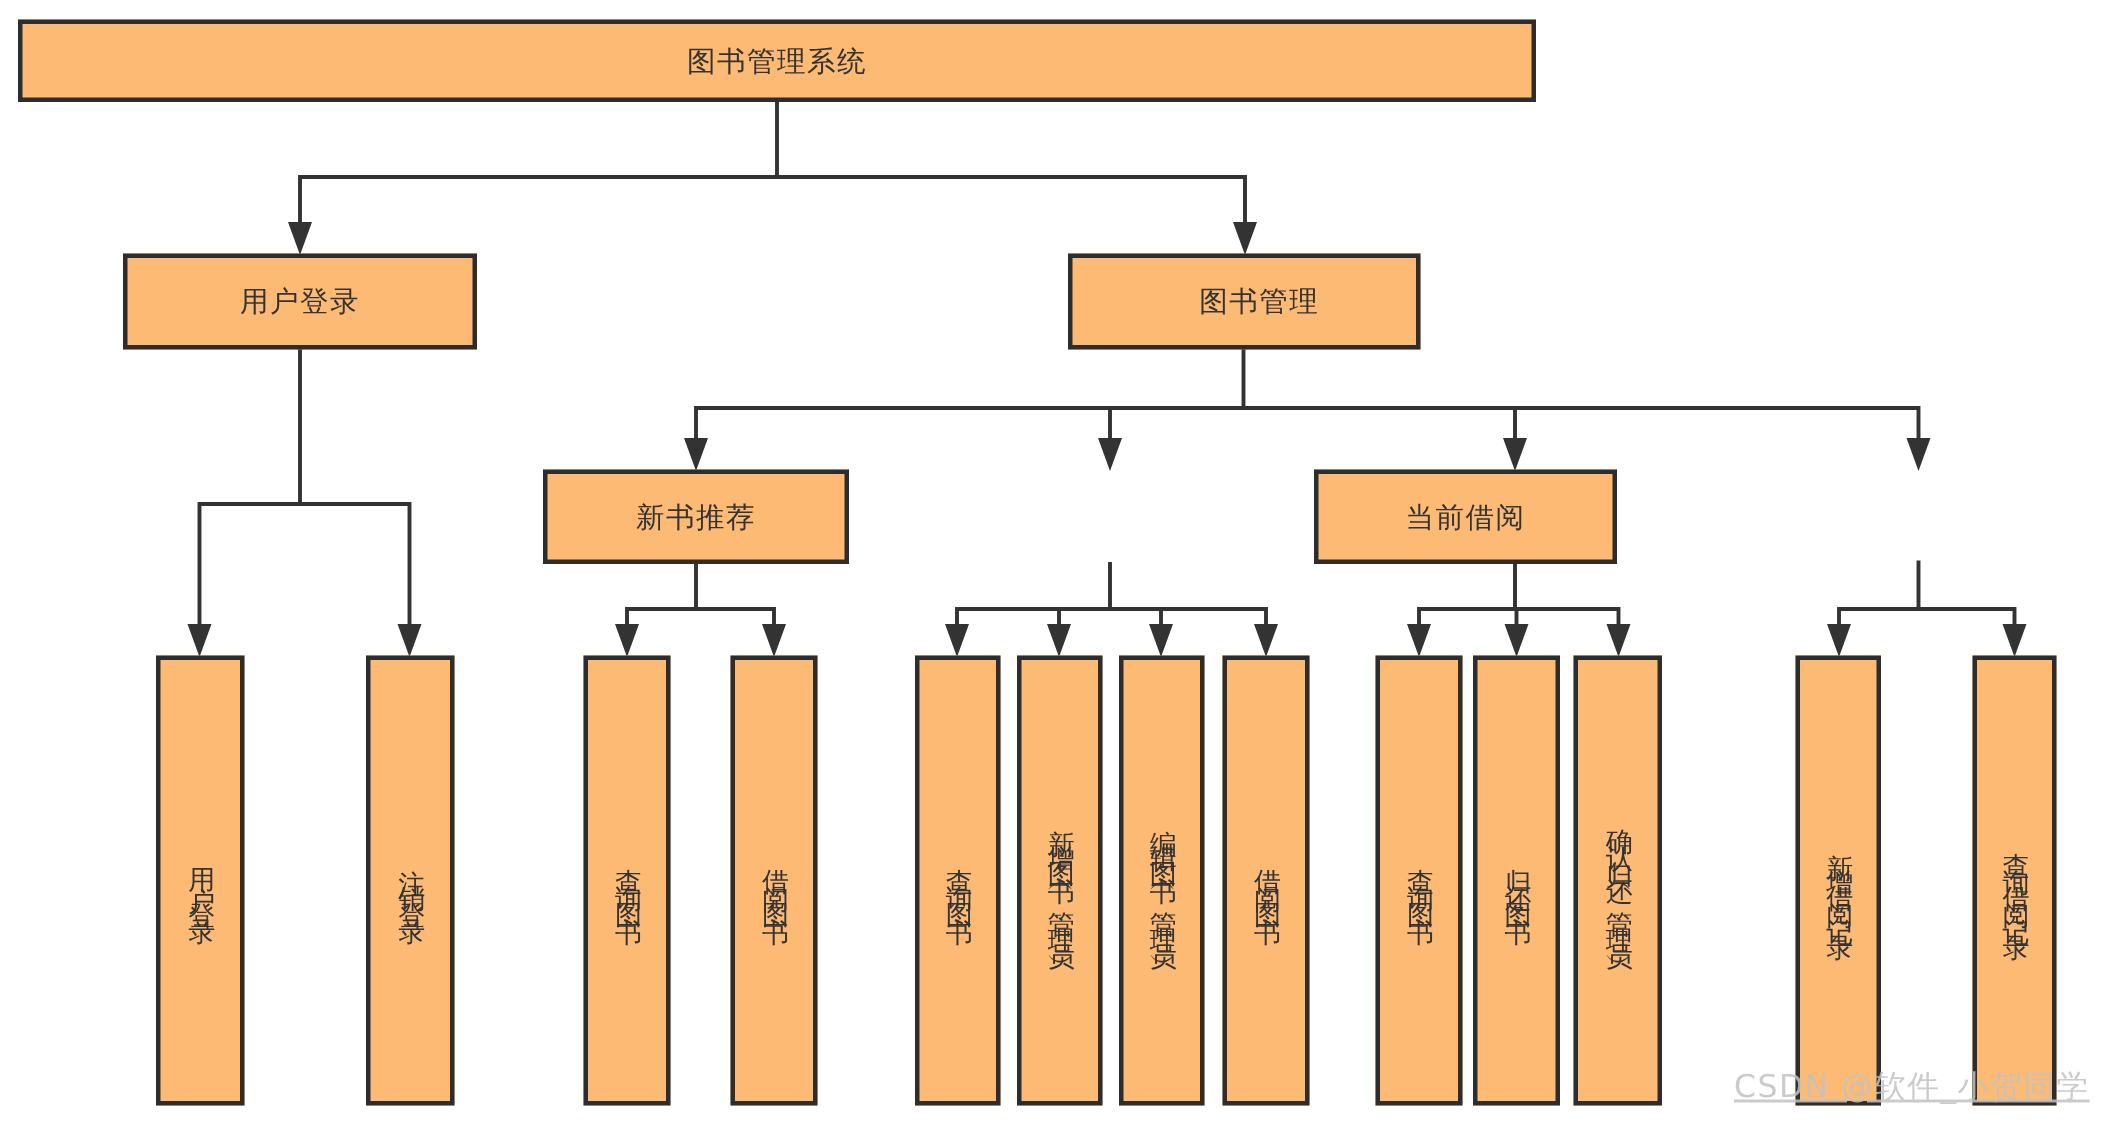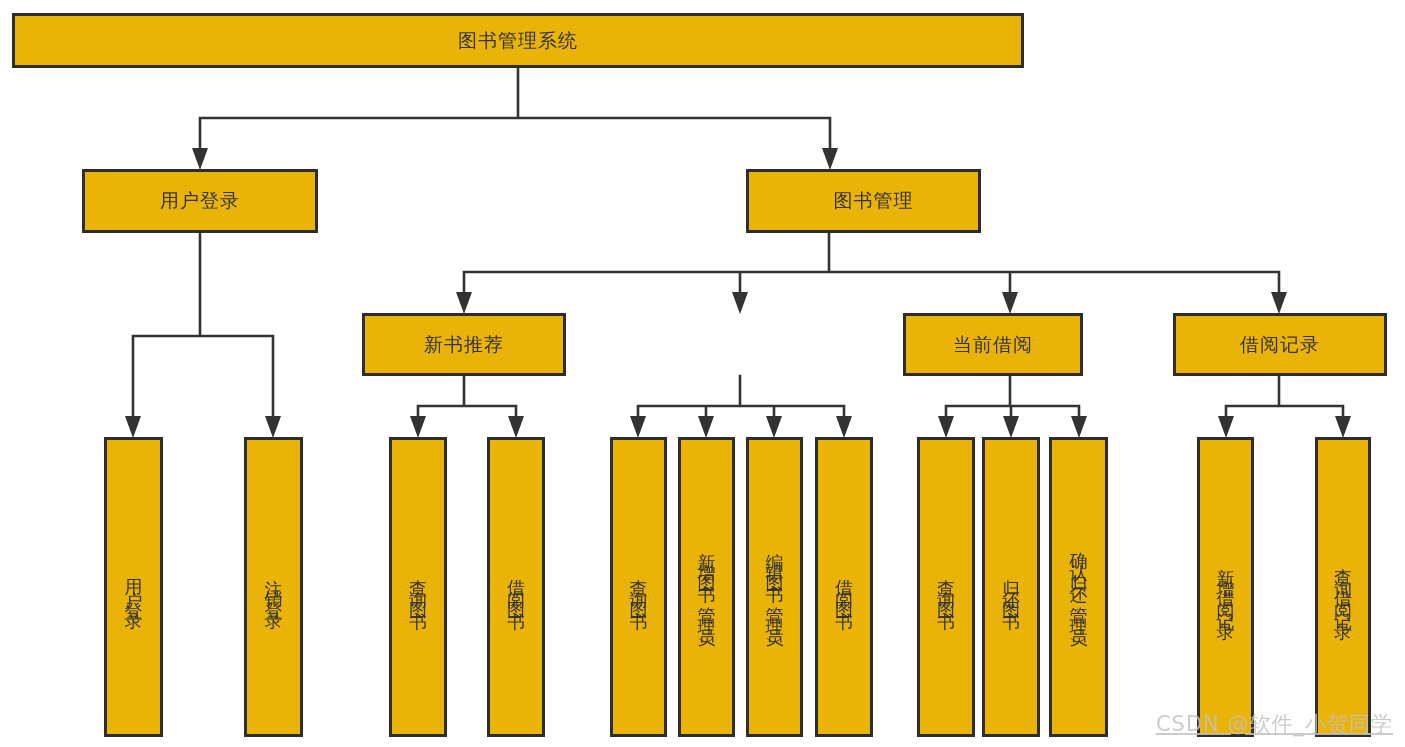--- a/index.html
+++ b/index.html
@@ -22,21 +22,21 @@
     stroke: var(--line, #333333);
     stroke-width: 2.6;
     stroke-linecap: square;
   }
   .connectors polygon {
     fill: var(--line, #333333);
     stroke: none;
   }
   .node {
     position: absolute;
-    background: #eab308;
+    background: #fdba74;
     border: 3px solid var(--border, #2d2d2d);
     color: var(--text, #333333);
     display: flex;
     align-items: center;
     justify-content: center;
     z-index: 2;
   }
   .h-node {
     font-size: 19px;
     letter-spacing: 1px;
@@ -114,25 +114,24 @@
     <g>
       <path d="M1279 375 V406 M1226 406 H1343 M1226 406 V418 M1343 406 V418"></path>
       <polygon points="1226,438 1218,416 1234,416"></polygon>
       <polygon points="1343,438 1335,416 1351,416"></polygon>
     </g>
   </svg>
 
   <div class="node h-node" style="left:12px; top:13px; width:1012px; height:55px;">图书管理系统</div>
 
   <div class="node h-node" style="left:82px; top:169px; width:236px; height:64px;">用户登录</div>
-  <div class="node h-node" style="left:746px; top:169px; width:235px; height:64px;padding-left:20px;">图书管理</div>
+  <div class="node h-node" style="left:712px; top:169px; width:235px; height:64px;padding-left:20px;">图书管理</div>
 
   <div class="node h-node" style="left:362px; top:313px; width:204px; height:63px;">新书推荐</div>
-  <div class="node h-node" style="left:903px; top:313px; width:180px; height:63px;">当前借阅</div>
-  <div class="node h-node" style="left:1173px; top:313px; width:214px; height:63px;">借阅记录</div>
+  <div class="node h-node" style="left:876px; top:313px; width:202px; height:63px;">当前借阅</div>
 
   <div class="node leaf" style="left:104px; top:437px; width:59px; height:300px;">用户登录</div>
   <div class="node leaf" style="left:244px; top:437px; width:59px; height:300px;">注销登录</div>
 
   <div class="node leaf" style="left:389px; top:437px; width:58px; height:300px;">查询图书</div>
   <div class="node leaf" style="left:487px; top:437px; width:58px; height:300px;">借阅图书</div>
 
   <div class="node leaf" style="left:610px; top:437px; width:57px; height:300px;">查询图书</div>
   <div class="node leaf" style="left:678px; top:437px; width:57px; height:300px;">新增图书（管理员）</div>
   <div class="node leaf" style="left:746px; top:437px; width:57px; height:300px;">编辑图书（管理员）</div>

